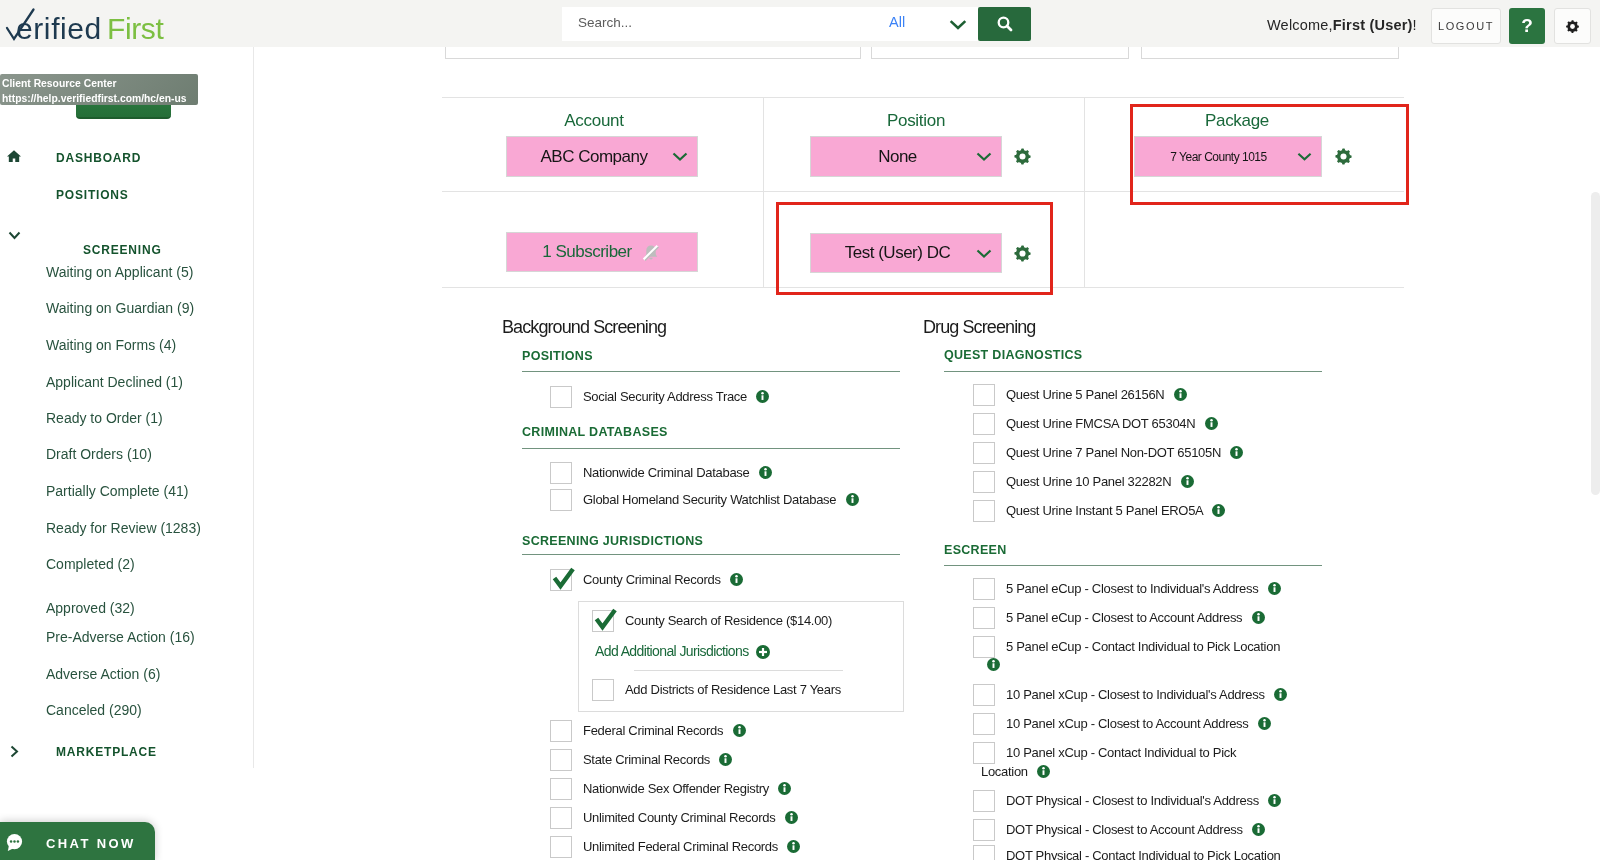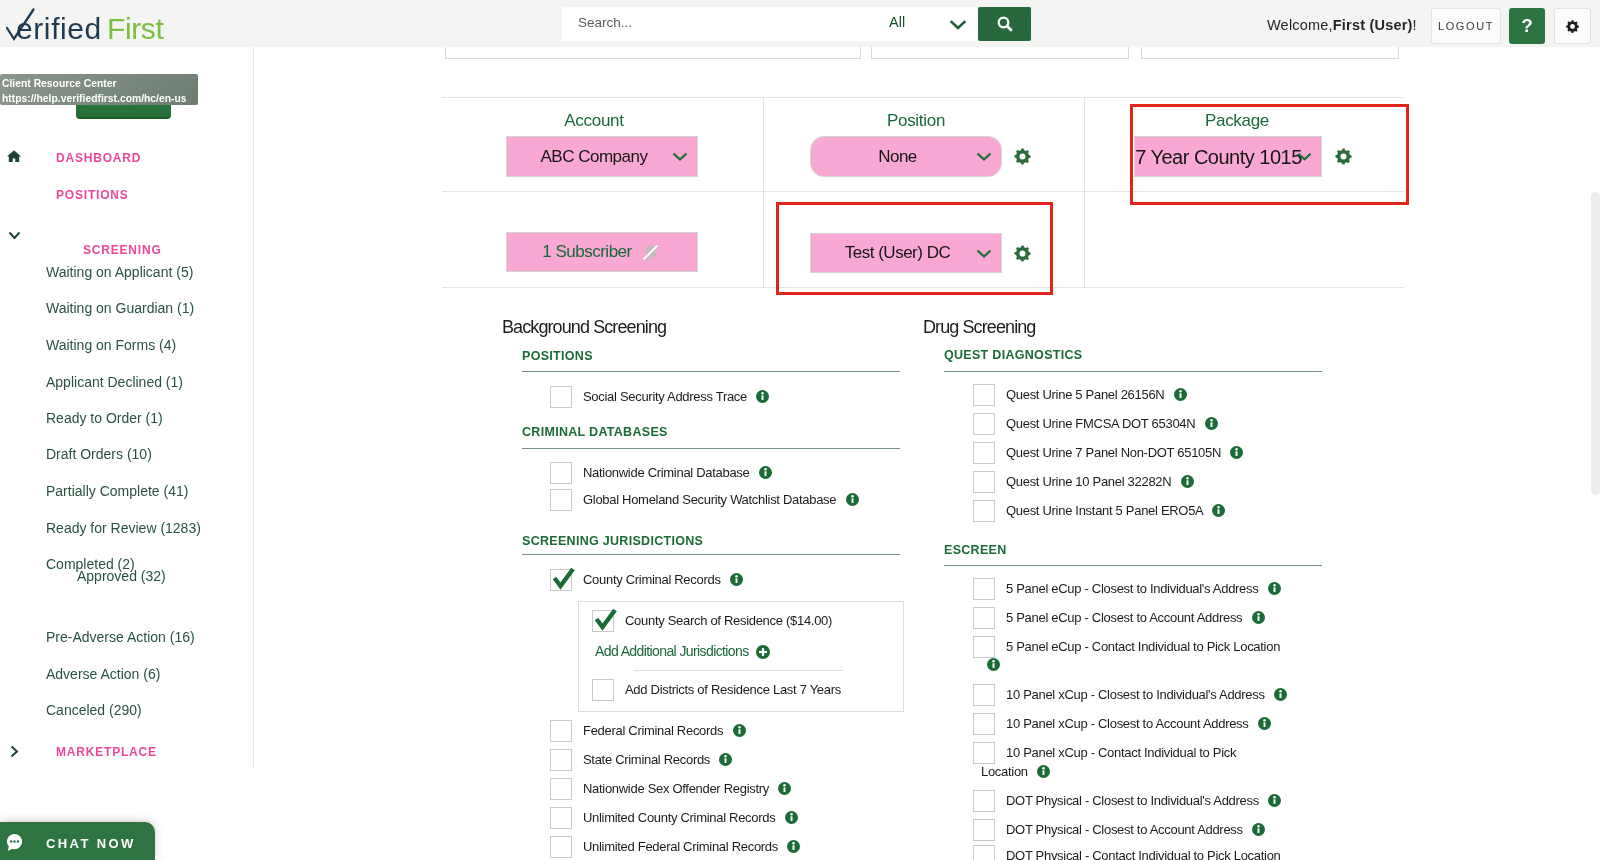--- a/index.html
+++ b/index.html
@@ -5,37 +5,37 @@
   * { margin:0; padding:0; box-sizing:border-box; }
   html,body { width:1600px; height:860px; background:#fff; font-family:"Liberation Sans", sans-serif; overflow:hidden; }
   .abs { position:absolute; }
   .hdr-cell { position:absolute; color:#19683a; font-size:17px; letter-spacing:-0.3px; text-align:center; }
   .ddbox { position:absolute; background:#f9a8d4; border:1px solid #d6d6d6; }
   .ddtext { position:absolute; width:100%; text-align:center; font-size:17px; letter-spacing:-0.5px; color:#151515; top:50%; transform:translateY(-50%); }
   .seclabel { position:absolute; color:#1a6b35; font-size:12.5px; font-weight:bold; letter-spacing:0.3px; }
   .secline { position:absolute; height:1px; background:#72937f; }
   .cb { position:absolute; width:22px; height:22px; background:#fff; border:1px solid #c9c9c9; }
   .rowlabel { position:absolute; font-size:13px; letter-spacing:-0.3px; color:#1c1c1c; white-space:nowrap; line-height:16px; }
-  .menu-main { position:absolute; font-size:12px; font-weight:bold; letter-spacing:0.8px; color:#ec4899;padding-left:23px; }
+  .menu-main { position:absolute; font-size:12px; font-weight:bold; letter-spacing:0.8px; color:#14532d;padding-left:23px; }
   .menu-sub { position:absolute; font-size:14px; color:#28523e; letter-spacing:0px; }
   .gridline { position:absolute; background:#e3e3e3; }
   .redbox { position:absolute; border:3px solid #e1251b; }
 </style>
 </head>
 <body>
 
 <div class="abs" style="left:0;top:0;width:1600px;height:47px;background:#f4f4f2;"></div>
 <svg class="abs" style="left:0px;top:3px;" width="220" height="42" viewBox="0 0 220 42">
   <path d="M7,25 L14,36 L33.5,6.5" fill="none" stroke="#1e3a50" stroke-width="2.3" stroke-linecap="round"></path>
   <text x="16" y="36" font-family="Liberation Sans" font-size="30" fill="#1e3a50" letter-spacing="0.6">erified</text>
   <text x="107" y="36" font-family="Liberation Sans" font-size="30" fill="#7cbf42" letter-spacing="-0.4">First</text>
 </svg>
 <div class="abs" style="left:562px;top:7px;width:416px;height:34px;background:#fff;"></div>
 <div class="abs" style="left:578px;top:15px;font-size:13.5px;color:#5c5c5c;">Search...</div>
-<div class="abs" style="left:889px;top:14px;font-size:14.5px;color:#14532d;">All</div>
+<div class="abs" style="left:889px;top:14px;font-size:14.5px;color:#3b82f6;">All</div>
 <svg class="abs" style="left:949px;top:19px;" width="18" height="11" viewBox="0 0 16 9">
     <polyline points="1.5,1.5 8,7.5 14.5,1.5" fill="none" stroke="#1d5f33" stroke-width="2.3"></polyline>
   </svg>
 <div class="abs" style="left:978px;top:7px;width:53px;height:34px;background:#27693c;border-radius:2px;"></div>
 <svg class="abs" style="left:996px;top:15px;" width="18" height="18" viewBox="0 0 18 18">
   <circle cx="7.5" cy="7.5" r="4.8" fill="none" stroke="#fff" stroke-width="2.3"></circle>
   <line x1="11" y1="11" x2="15" y2="15" stroke="#fff" stroke-width="2.8" stroke-linecap="round"></line>
 </svg>
 <div class="abs" style="left:1267px;top:17px;font-size:14.5px;color:#262626;letter-spacing:0.2px;">Welcome,<b>First (User)</b>!</div>
 <div class="abs" style="left:1431px;top:8px;width:70px;height:36px;background:#fcfcfb;border:1px solid #e2e2e0;border-radius:3px;display:flex;align-items:center;justify-content:center;font-size:11px;letter-spacing:1.6px;color:#3a3a3a;">LOGOUT</div>
@@ -59,29 +59,29 @@
 <svg class="abs" style="left:7px;top:150px;" width="14" height="13" viewBox="0 0 20 18">
   <path d="M10 0 L0 9 h2.6 v8 h5.6 v-5.2 h3.6 v5.2 h5.6 V9 H20 z" fill="#1d4734"></path>
 </svg>
 <div class="menu-main" style="left:33px;top:151px;">DASHBOARD</div>
 <div class="menu-main" style="left:33px;top:188px;">POSITIONS</div>
 <svg class="abs" style="left:8px;top:231px;" width="13" height="9" viewBox="0 0 13 9">
   <polyline points="1.5,1.5 6.5,7 11.5,1.5" fill="none" stroke="#1d4734" stroke-width="2"></polyline>
 </svg>
 <div class="menu-main" style="left:33px;top:243px;margin-left:27px;">SCREENING</div>
 <div class="menu-sub" style="left:46px;top:264px;">Waiting on Applicant (5)</div>
-<div class="menu-sub" style="left:46px;top:300px;">Waiting on Guardian (1)</div>
+<div class="menu-sub" style="left:46px;top:300px;">Waiting on Guardian (9)</div>
 <div class="menu-sub" style="left:46px;top:337px;">Waiting on Forms (4)</div>
 <div class="menu-sub" style="left:46px;top:374px;">Applicant Declined (1)</div>
 <div class="menu-sub" style="left:46px;top:410px;">Ready to Order (1)</div>
 <div class="menu-sub" style="left:46px;top:446px;">Draft Orders (10)</div>
 <div class="menu-sub" style="left:46px;top:483px;">Partially Complete (41)</div>
 <div class="menu-sub" style="left:46px;top:520px;">Ready for Review (1283)</div>
 <div class="menu-sub" style="left:46px;top:556px;">Completed (2)</div>
-<div class="menu-sub" style="left:46px;top:568px;margin-left:31px;">Approved (32)</div>
+<div class="menu-sub" style="left:46px;top:600px;">Approved (32)</div>
 <div class="menu-sub" style="left:46px;top:629px;">Pre-Adverse Action (16)</div>
 <div class="menu-sub" style="left:46px;top:666px;">Adverse Action (6)</div>
 <div class="menu-sub" style="left:46px;top:702px;">Canceled (290)</div>
 <svg class="abs" style="left:10px;top:745px;" width="9" height="13" viewBox="0 0 9 13">
   <polyline points="1.5,1.5 7,6.5 1.5,11.5" fill="none" stroke="#1d4734" stroke-width="2"></polyline>
 </svg>
 <div class="menu-main" style="left:33px;top:745px;">MARKETPLACE</div>
 <div class="abs" style="left:76px;top:92px;width:95px;height:27px;background:linear-gradient(#2c7c40,#256e38);border-radius:4px;border-bottom:2px solid #1e5c2d;"></div>
 <div class="abs" style="left:0px;top:74px;width:198px;height:31px;background:linear-gradient(135deg,#8b968d,#6e7d71);border-radius:2px;padding:2px 4px 0 2px;overflow:hidden;">
   <div style="color:#fff;font-size:11.5px;font-weight:bold;line-height:14.5px;transform:scaleX(0.9);transform-origin:0 50%;white-space:nowrap;">Client Resource Center<br>https://help.verifiedfirst.com/hc/en-us</div>
@@ -95,21 +95,21 @@
 <div class="gridline" style="left:763px;top:97px;width:1px;height:190px;"></div>
 <div class="gridline" style="left:1084px;top:97px;width:1px;height:190px;"></div>
 <div class="hdr-cell" style="left:498px;top:111px;width:192px;">Account</div>
 <div class="ddbox" style="left:506px;top:136px;width:192px;height:41px;">
   <span class="ddtext" style="padding-right:16px;">ABC Company</span>
   </div>
 <svg class="abs" style="left:672px;top:152px;" width="16" height="9" viewBox="0 0 16 9">
     <polyline points="1.5,1.5 8,7.5 14.5,1.5" fill="none" stroke="#1a6b35" stroke-width="2.2"></polyline>
   </svg>
 <div class="hdr-cell" style="left:820px;top:111px;width:192px;">Position</div>
-<div class="ddbox" style="left:810px;top:136px;width:192px;height:41px;border-radius:14px;">
+<div class="ddbox" style="left:810px;top:136px;width:192px;height:41px;">
   <span class="ddtext" style="padding-right:17px;">None</span>
   </div>
 <svg class="abs" style="left:976px;top:152px;" width="16" height="9" viewBox="0 0 16 9">
     <polyline points="1.5,1.5 8,7.5 14.5,1.5" fill="none" stroke="#1a6b35" stroke-width="2.2"></polyline>
   </svg>
 <svg class="abs" style="left:1013px;top:147px;" width="19" height="19" viewBox="0 0 20 20">
     <g fill="#2d6b3c">
       <circle cx="10" cy="10" r="6.9"></circle>
       <rect x="8.6" y="1.5" width="2.9" height="3.4" rx="0.8" transform="rotate(0 10 10)"></rect>
       <rect x="8.6" y="1.5" width="2.9" height="3.4" rx="0.8" transform="rotate(45 10 10)"></rect>
@@ -117,21 +117,21 @@
       <rect x="8.6" y="1.5" width="2.9" height="3.4" rx="0.8" transform="rotate(135 10 10)"></rect>
       <rect x="8.6" y="1.5" width="2.9" height="3.4" rx="0.8" transform="rotate(180 10 10)"></rect>
       <rect x="8.6" y="1.5" width="2.9" height="3.4" rx="0.8" transform="rotate(225 10 10)"></rect>
       <rect x="8.6" y="1.5" width="2.9" height="3.4" rx="0.8" transform="rotate(270 10 10)"></rect>
       <rect x="8.6" y="1.5" width="2.9" height="3.4" rx="0.8" transform="rotate(315 10 10)"></rect>
     </g>
     <circle cx="10" cy="10" r="3.2" fill="#fff"></circle>
   </svg>
 <div class="hdr-cell" style="left:1141px;top:111px;width:192px;">Package</div>
 <div class="ddbox" style="left:1134px;top:136px;width:188px;height:41px;">
-  <span class="ddtext" style="padding-right:19px;font-size:20px;">7 Year County 1015</span>
+  <span class="ddtext" style="padding-right:19px;font-size:12px;">7 Year County 1015</span>
   </div>
 <svg class="abs" style="left:1297px;top:152px;" width="15" height="9" viewBox="0 0 16 9">
     <polyline points="1.5,1.5 8,7.5 14.5,1.5" fill="none" stroke="#1a6b35" stroke-width="2.2"></polyline>
   </svg>
 <svg class="abs" style="left:1334px;top:147px;" width="19" height="19" viewBox="0 0 20 20">
     <g fill="#2d6b3c">
       <circle cx="10" cy="10" r="6.9"></circle>
       <rect x="8.6" y="1.5" width="2.9" height="3.4" rx="0.8" transform="rotate(0 10 10)"></rect>
       <rect x="8.6" y="1.5" width="2.9" height="3.4" rx="0.8" transform="rotate(45 10 10)"></rect>
       <rect x="8.6" y="1.5" width="2.9" height="3.4" rx="0.8" transform="rotate(90 10 10)"></rect>

